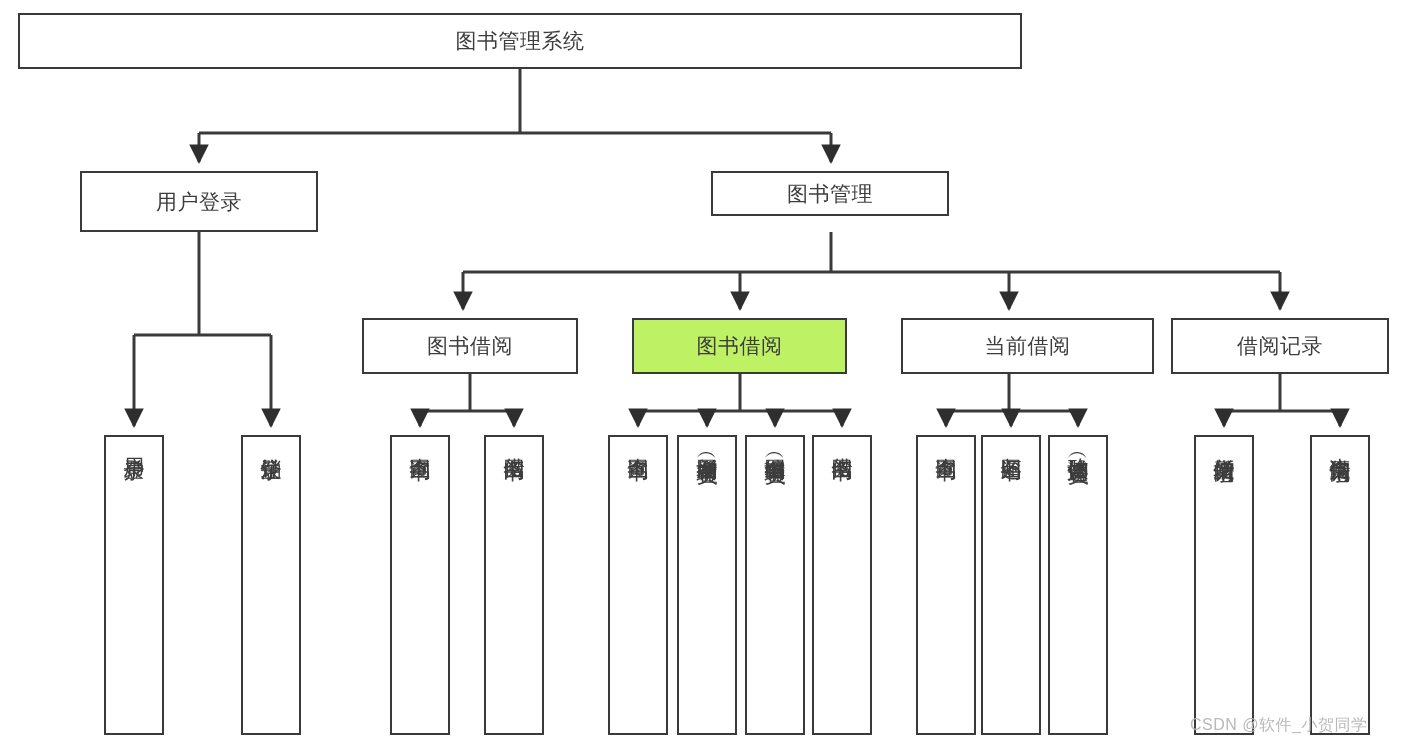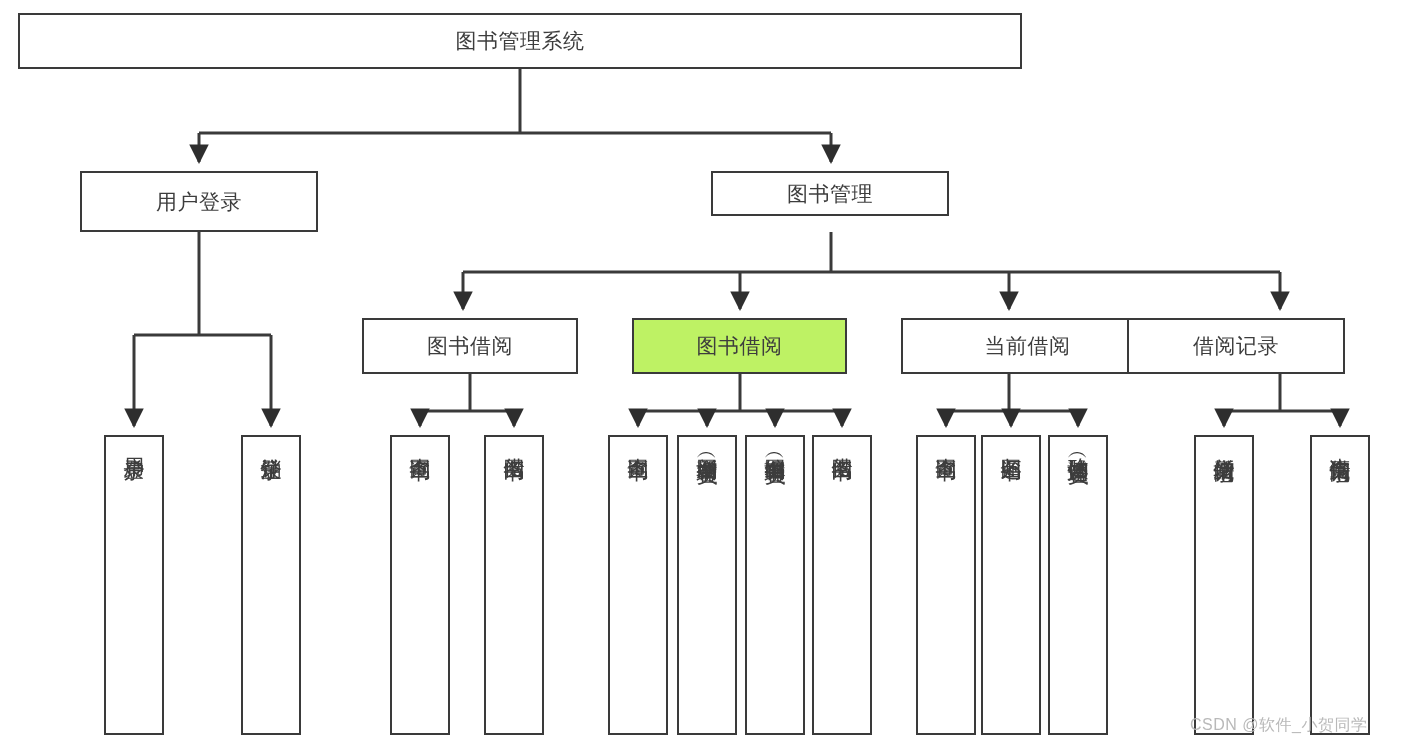--- a/index.html
+++ b/index.html
@@ -141,21 +141,21 @@
 
   <div class="node horiz" style="left: 362px; top: 318px; width: 216px; height: 56px; border-color: rgb(58, 58, 58); background: rgb(255, 255, 255); color: rgb(61, 61, 61);">
     <span class="lbl">图书借阅</span>
   </div>
   <div class="node horiz" style="left: 632px; top: 318px; width: 215px; height: 56px; border-color: rgb(58, 58, 58); background: #bef264; color: rgb(61, 61, 61);">
     <span class="lbl">图书借阅</span>
   </div>
   <div class="node horiz" style="left: 901px; top: 318px; width: 253px; height: 56px; border-color: rgb(58, 58, 58); background: rgb(255, 255, 255); color: rgb(61, 61, 61);">
     <span class="lbl">当前借阅</span>
   </div>
-  <div class="node horiz" style="left: 1127px; top: 318px; width: 218px; height: 56px; border-color: rgb(58, 58, 58); background: rgb(255, 255, 255); color: rgb(61, 61, 61);">
+  <div class="node horiz" style="left: 1171px; top: 318px; width: 218px; height: 56px; border-color: rgb(58, 58, 58); background: rgb(255, 255, 255); color: rgb(61, 61, 61);">
     <span class="lbl">借阅记录</span>
   </div>
 
   <div class="node vert" style="left: 104px; top: 435px; width: 60px; height: 300px; border-color: rgb(58, 58, 58); background: rgb(255, 255, 255); color: rgb(61, 61, 61);">
     <span class="lbl">用户登录</span>
   </div>
   <div class="node vert" style="left: 241px; top: 435px; width: 60px; height: 300px; border-color: rgb(58, 58, 58); background: rgb(255, 255, 255); color: rgb(61, 61, 61);">
     <span class="lbl">注销登录</span>
   </div>
   <div class="node vert" style="left: 390px; top: 435px; width: 60px; height: 300px; border-color: rgb(58, 58, 58); background: rgb(255, 255, 255); color: rgb(61, 61, 61);">

